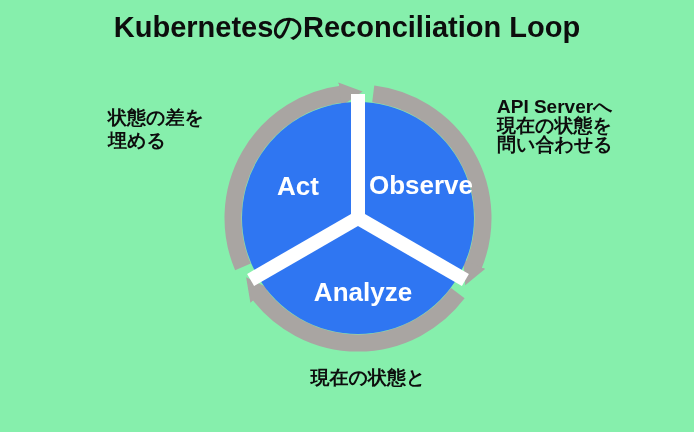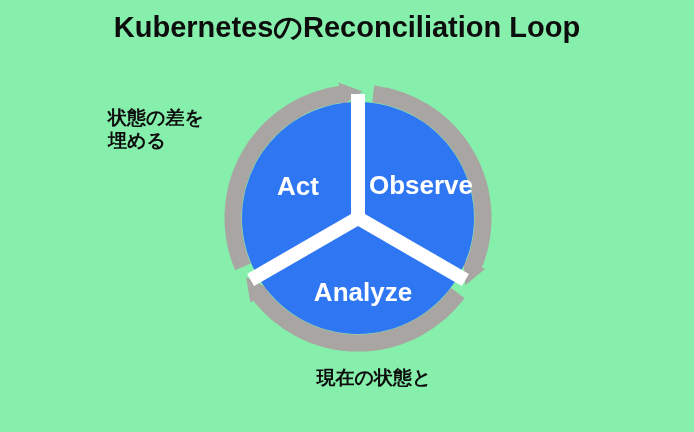--- a/index.html
+++ b/index.html
@@ -14,21 +14,21 @@
   .diagram-svg{position:absolute;left:0;top:0;}
   .arc{fill:none;stroke-width:17;stroke-linecap:butt;}
   .gap-line{stroke:#ffffff;stroke-width:14;stroke-linecap:butt;}
   .segment-label{
     font-family:"Liberation Sans","DejaVu Sans",sans-serif;
     font-size:26px;font-weight:700;fill:#ffffff;text-anchor:middle;
   }
   .annotation{position:absolute;font-weight:700;color:#0d0d0d;}
   .ann-act{left:108px;top:106px;width:160px;text-align:left;font-size:19px;line-height:23px;}
   .ann-observe{left:497px;top:97px;width:190px;text-align:left;font-size:19px;line-height:19px;}
-  .ann-analyze{left:264px;top:368px;width:220px;text-align:center;font-size:19px;line-height:19px;}
+  .ann-analyze{left:258px;top:368px;width:220px;text-align:center;font-size:19px;line-height:19px;}
   .ann-declarative{left:8px;top:320px;width:240px;text-align:left;font-size:18px;line-height:20.5px;}
 </style>
 </head>
 <body>
 
 <div class="page">
 
   <div class="title">KubernetesのReconciliation Loop</div>
 
   <svg class="diagram-svg" width="694" height="432" viewBox="0 0 694 432">
@@ -53,19 +53,24 @@
     <text class="segment-label" x="298" y="195">Act</text>
     <text class="segment-label" x="421" y="194">Observe</text>
     <text class="segment-label" x="363" y="301">Analyze</text>
   </svg>
 
   <div class="annotation ann-act">
     <div>状態の差を</div>
     <div>埋める</div>
   </div>
 
+  <div class="annotation ann-observe">
+    <div>API Serverへ</div>
+    <div>現在の状態を</div>
+    <div>問い合わせる</div>
+  </div>
 
   <div class="annotation ann-analyze">
     <div>現在の状態と</div>
   </div>
 
 
 </div>
 
 </body></html>

